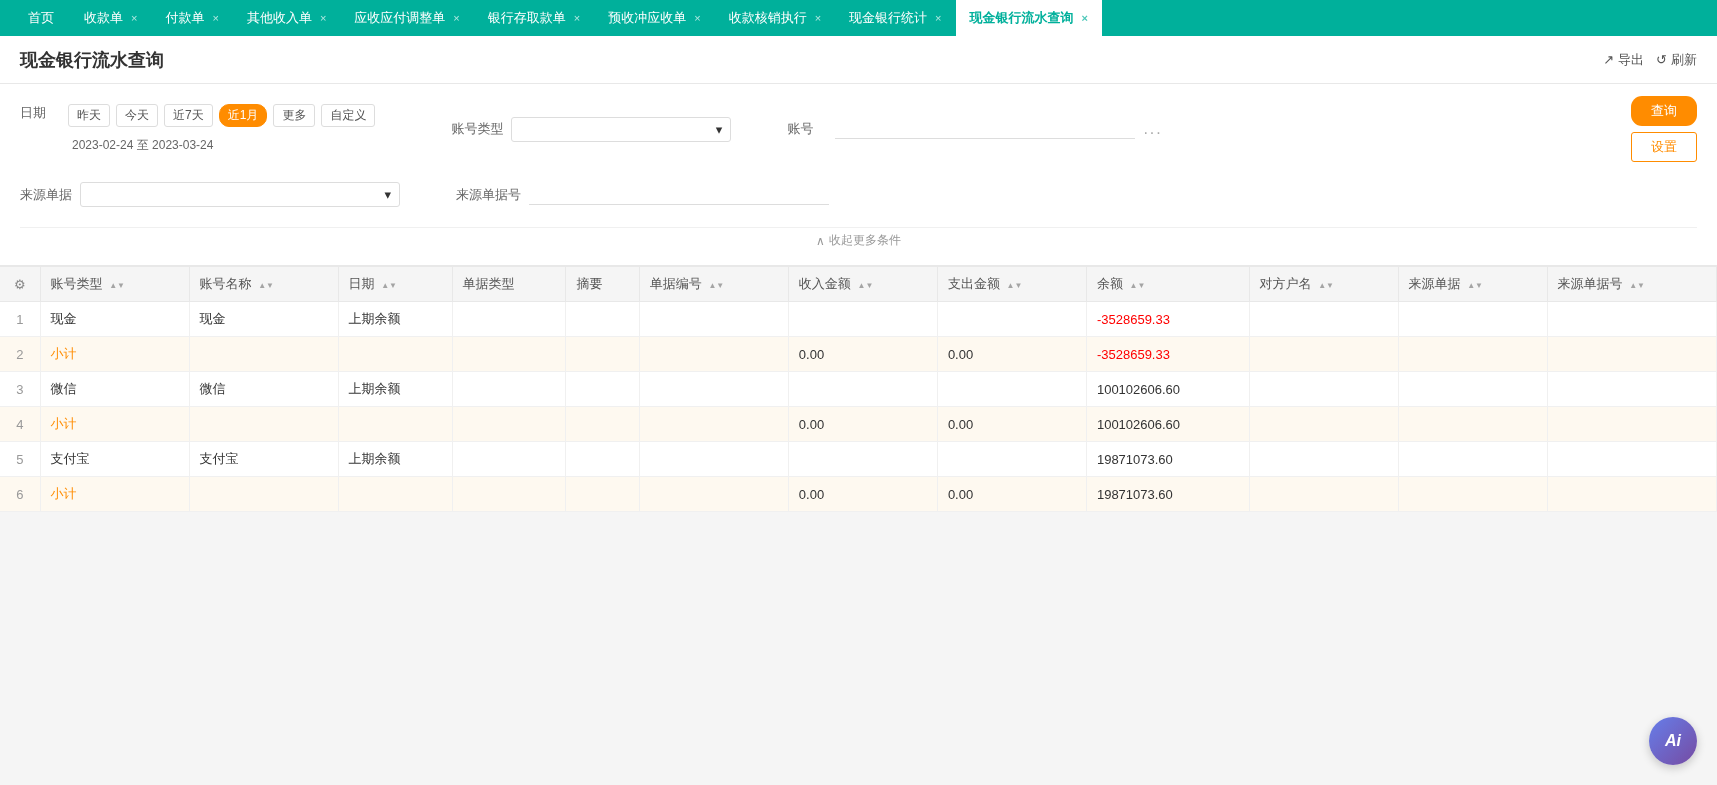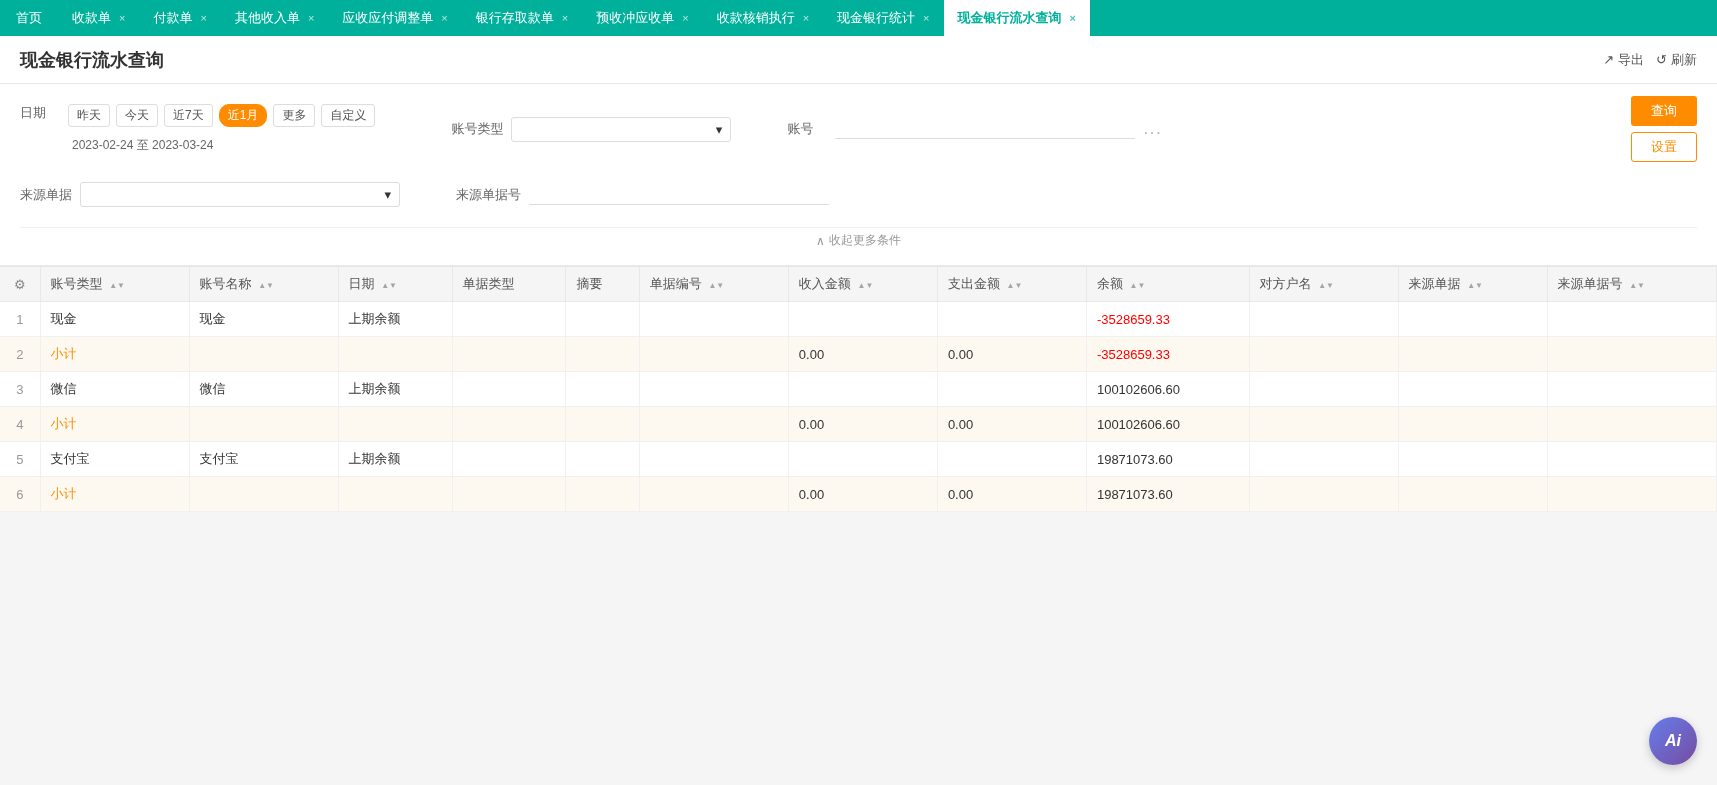--- a/index.html
+++ b/index.html
@@ -4,21 +4,21 @@
   <style>
     * { box-sizing: border-box; margin: 0; padding: 0; }
     body { font-family: 'Microsoft YaHei', Arial, sans-serif; font-size: 13px; background: #f5f5f5; color: #333; }
 
     
     .top-nav {
       background: #00b09b;
       display: flex;
       align-items: center;
       height: 36px;
-      padding: 0;
+      padding: 12px;
       overflow: hidden;
     }
     .top-nav .nav-item {
       padding: 0 14px;
       height: 36px;
       line-height: 36px;
       color: #fff;
       cursor: pointer;
       font-size: 13px;
       white-space: nowrap;
@@ -140,21 +140,21 @@
       color: #aaa;
       cursor: pointer;
       font-size: 16px;
       letter-spacing: 2px;
     }
     .query-btn {
       background: #ff8c00;
       color: #fff;
       border: none;
       padding: 6px 20px;
-      border-radius: 3px;
+      border-radius: 11px;
       cursor: pointer;
       font-size: 13px;
     }
     .settings-btn {
       background: #fff;
       color: #ff8c00;
       border: 1px solid #ff8c00;
       padding: 5px 16px;
       border-radius: 3px;
       cursor: pointer;

